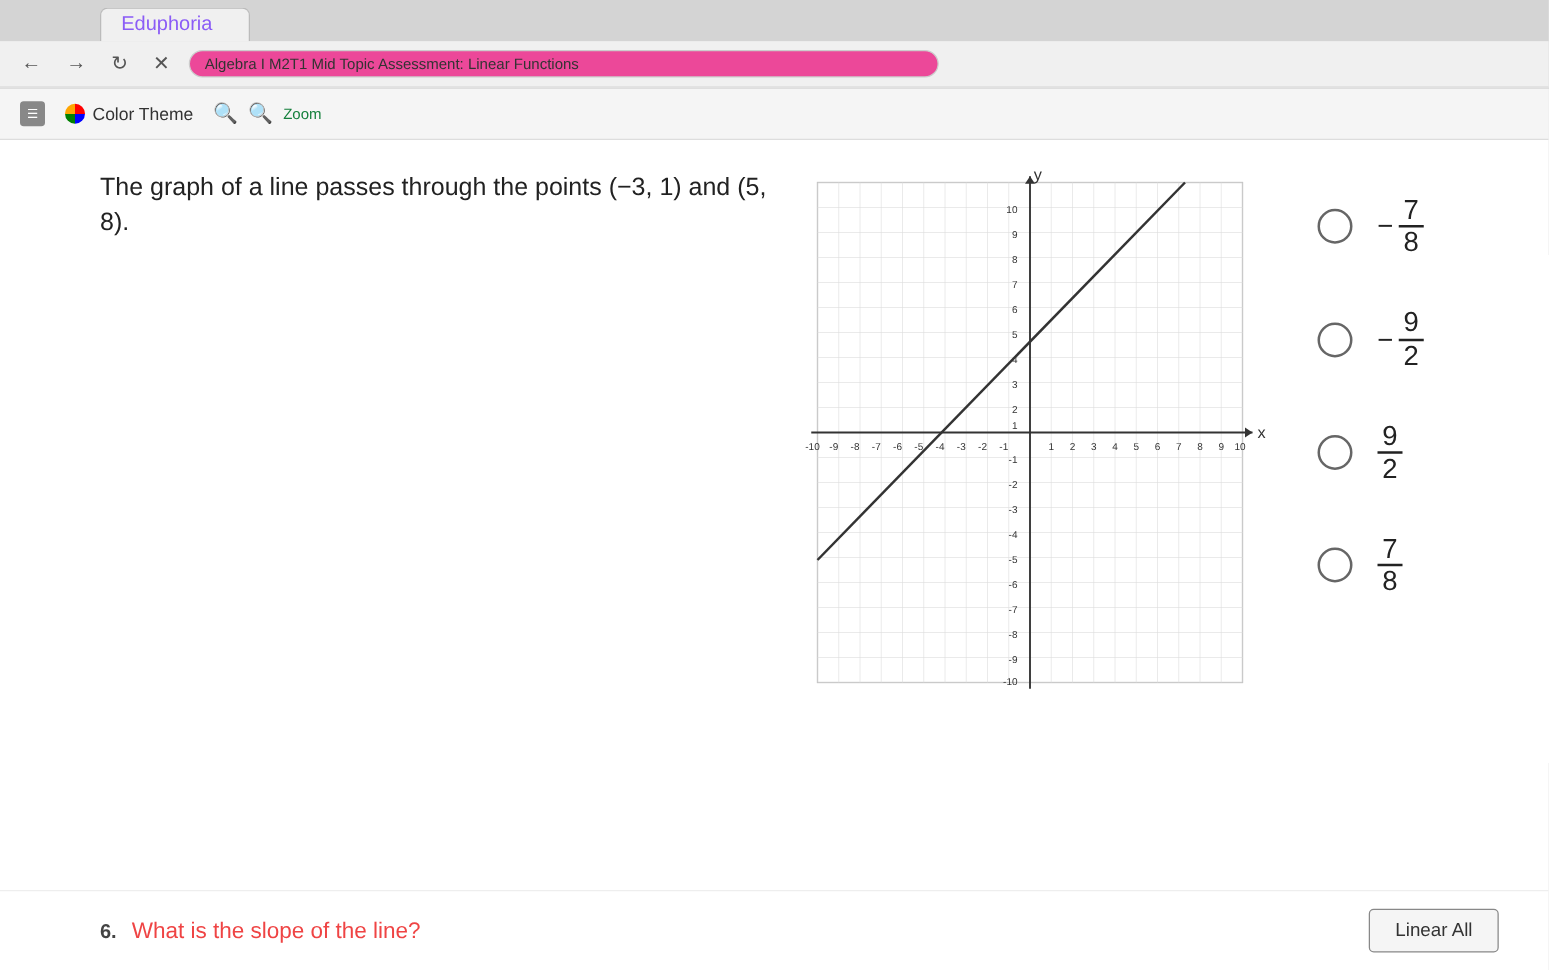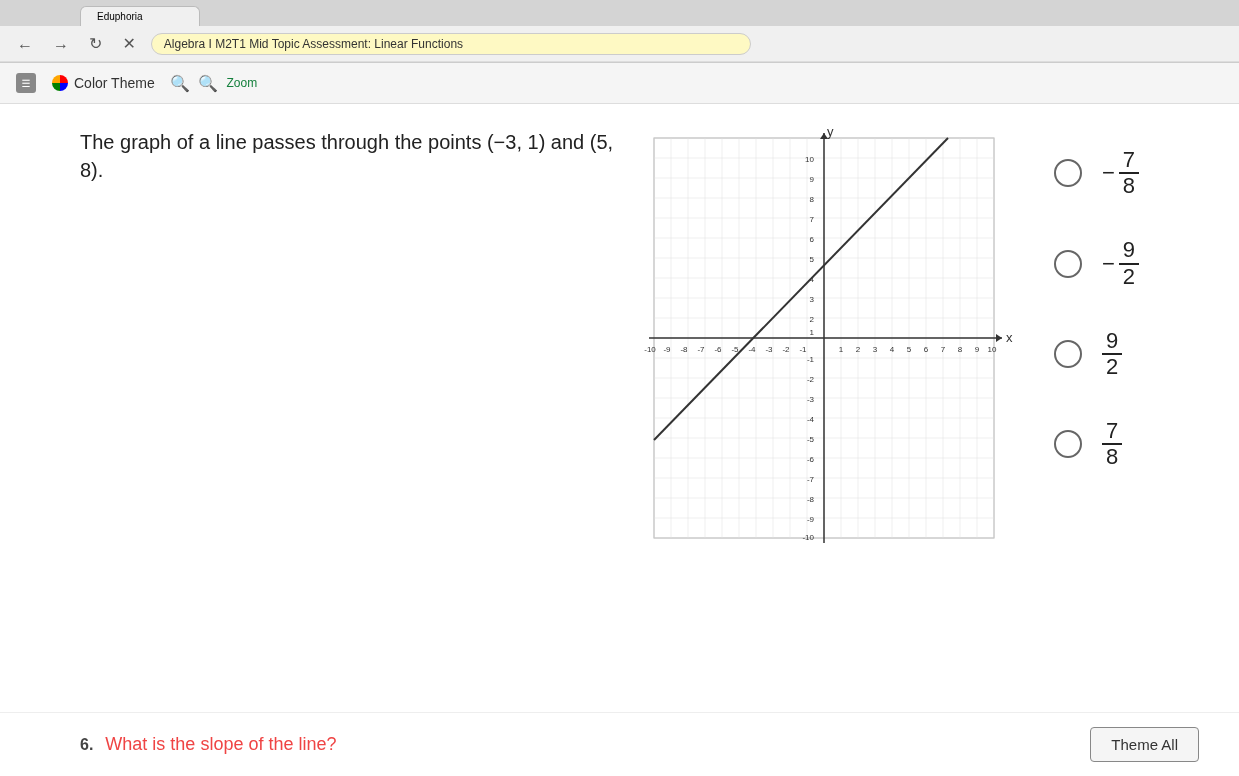--- a/index.html
+++ b/index.html
@@ -27,22 +27,22 @@
       display: flex;
       align-items: flex-end;
     }
 
     .tab {
       background: #f0f0f0;
       border: 1px solid #bbb;
       border-bottom: none;
       border-radius: 6px 6px 0 0;
       padding: 4px 16px;
-      font-size: 10px;
-      color: #000000;
+      font-size: 16px;
+      color: #8b5cf6;
       min-width: 120px;
     }
 
     .nav-bar {
       background: #f0f0f0;
       padding: 6px 12px;
       display: flex;
       align-items: center;
       gap: 10px;
       border-bottom: 1px solid #ddd;
@@ -51,21 +51,21 @@
     .nav-btn {
       background: none;
       border: none;
       font-size: 16px;
       cursor: pointer;
       color: #555;
       padding: 2px 5px;
     }
 
     .address-bar {
-      background: #fef9c3;
+      background: #ec4899;
       border: 1px solid #ccc;
       border-radius: 12px;
       padding: 3px 12px;
       font-size: 12px;
       color: #333;
       flex: 1;
       max-width: 600px;
     }
 
     
@@ -460,17 +460,17 @@
       </div>
     </div>
   </div>
 
   <div class="bottom-bar">
     <div class="question-label">
       <span class="question-number">6.</span>
       <span class="question-text">What is the slope of the line?</span>
     </div>
     <button class="clear-all-btn">
-      <span>Theme All</span>
+      <span>Linear All</span>
     </button>
   </div>
 
 </div>
 
 </body></html>

